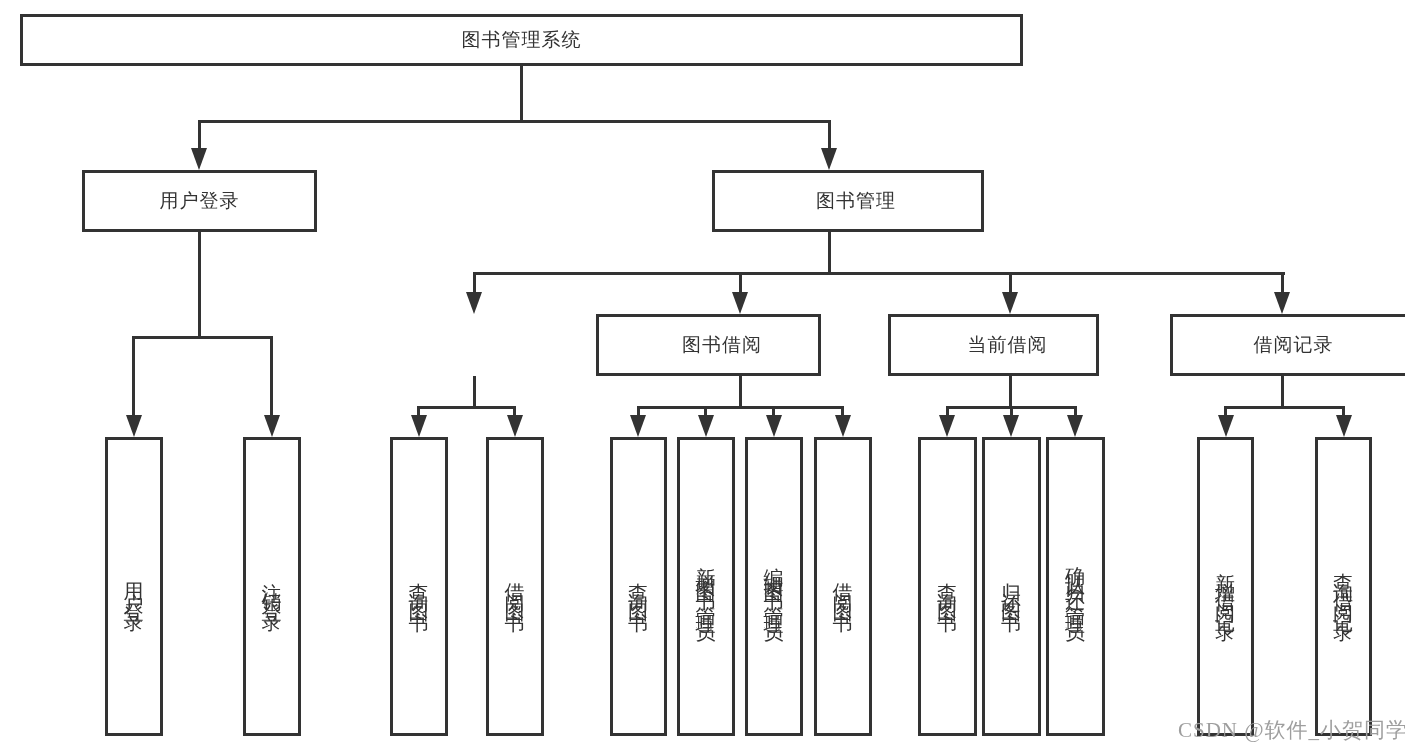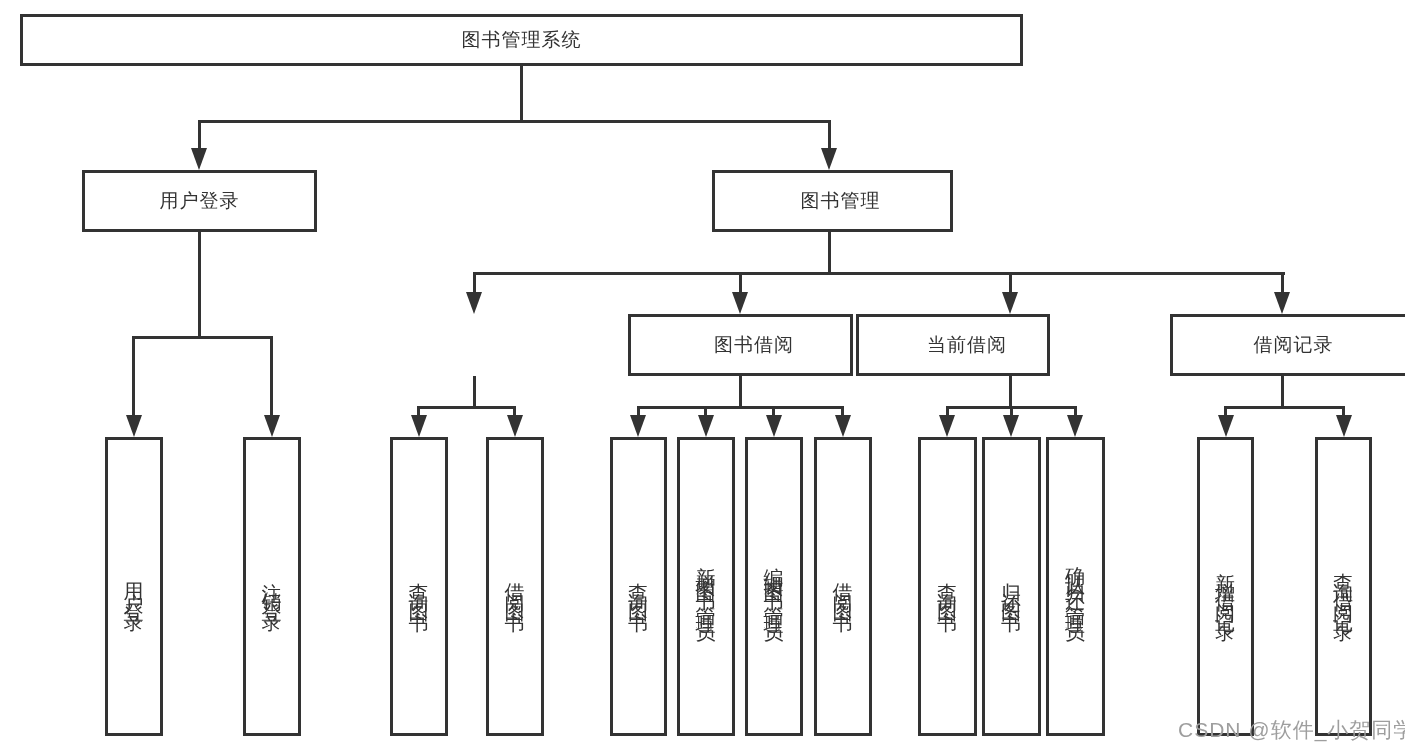--- a/index.html
+++ b/index.html
@@ -1,20 +1,20 @@
 <!DOCTYPE html>
 <html><head>
 <meta charset="utf-8">
 <style>
   html,body{margin:0;padding:0;background:#ffffff;}
   .canvas{
     position:relative;
     width:1405px;height:747px;
     background:#ffffff;
-    font-family:Liberation Sans, sans-serif;
+    font-family:Liberation Serif, serif;
     overflow:hidden;
   }
   .node{
     position:absolute;
     box-sizing:border-box;
     border:3px solid #333333;
     background:#ffffff;
     display:flex;
     align-items:center;
     justify-content:center;
@@ -58,21 +58,21 @@
   <div class="vline" style="left:520px;top:64px;height:57px;"></div>
   <div class="hline" style="left:198px;top:120px;width:633px;"></div>
   <div class="vline" style="left:198px;top:120px;height:32px;"></div>
   <div class="arrow" style="left:191px;top:148px;"></div>
   <div class="vline" style="left:828px;top:120px;height:32px;"></div>
   <div class="arrow" style="left:821px;top:148px;"></div>
 
   <div class="node h" style="left:82px;top:170px;width:235px;height:62px;">
     <span>用户登录</span>
   </div>
-  <div class="node h" style="left:712px;top:170px;width:241px;height:62px;padding-left:16px;">
+  <div class="node h" style="left:712px;top:170px;width:272px;height:62px;padding-left:16px;">
     <span>图书管理</span>
   </div>
 
   <div class="vline" style="left:198px;top:232px;height:107px;"></div>
   <div class="hline" style="left:133px;top:336px;width:140px;"></div>
   <div class="vline" style="left:132px;top:336px;height:81px;"></div>
   <div class="arrow" style="left:126px;top:415px;"></div>
   <div class="vline" style="left:270px;top:336px;height:81px;"></div>
   <div class="arrow" style="left:264px;top:415px;"></div>
 
@@ -80,24 +80,24 @@
   <div class="hline" style="left:473px;top:272px;width:812px;"></div>
   <div class="vline" style="left:473px;top:272px;height:26px;"></div>
   <div class="arrow" style="left:466px;top:292px;"></div>
   <div class="vline" style="left:739px;top:272px;height:26px;"></div>
   <div class="arrow" style="left:732px;top:292px;"></div>
   <div class="vline" style="left:1009px;top:272px;height:26px;"></div>
   <div class="arrow" style="left:1002px;top:292px;"></div>
   <div class="vline" style="left:1281px;top:272px;height:26px;"></div>
   <div class="arrow" style="left:1274px;top:292px;"></div>
 
-  <div class="node h" style="left:628px;top:314px;width:225px;height:62px;padding-left:27px;">
+  <div class="node h" style="left:596px;top:314px;width:225px;height:62px;padding-left:27px;">
     <span>图书借阅</span>
   </div>
-  <div class="node h" style="left:856px;top:314px;width:194px;height:62px;padding-left:28px;">
+  <div class="node h" style="left:888px;top:314px;width:211px;height:62px;padding-left:28px;">
     <span>当前借阅</span>
   </div>
   <div class="node h" style="left:1170px;top:314px;width:247px;height:62px;">
     <span>借阅记录</span>
   </div>
 
   <div class="vline" style="left:473px;top:376px;height:33px;"></div>
   <div class="hline" style="left:418px;top:406px;width:98px;"></div>
   <div class="vline" style="left:417px;top:406px;height:12px;"></div>
   <div class="arrow" style="left:411px;top:415px;"></div>

